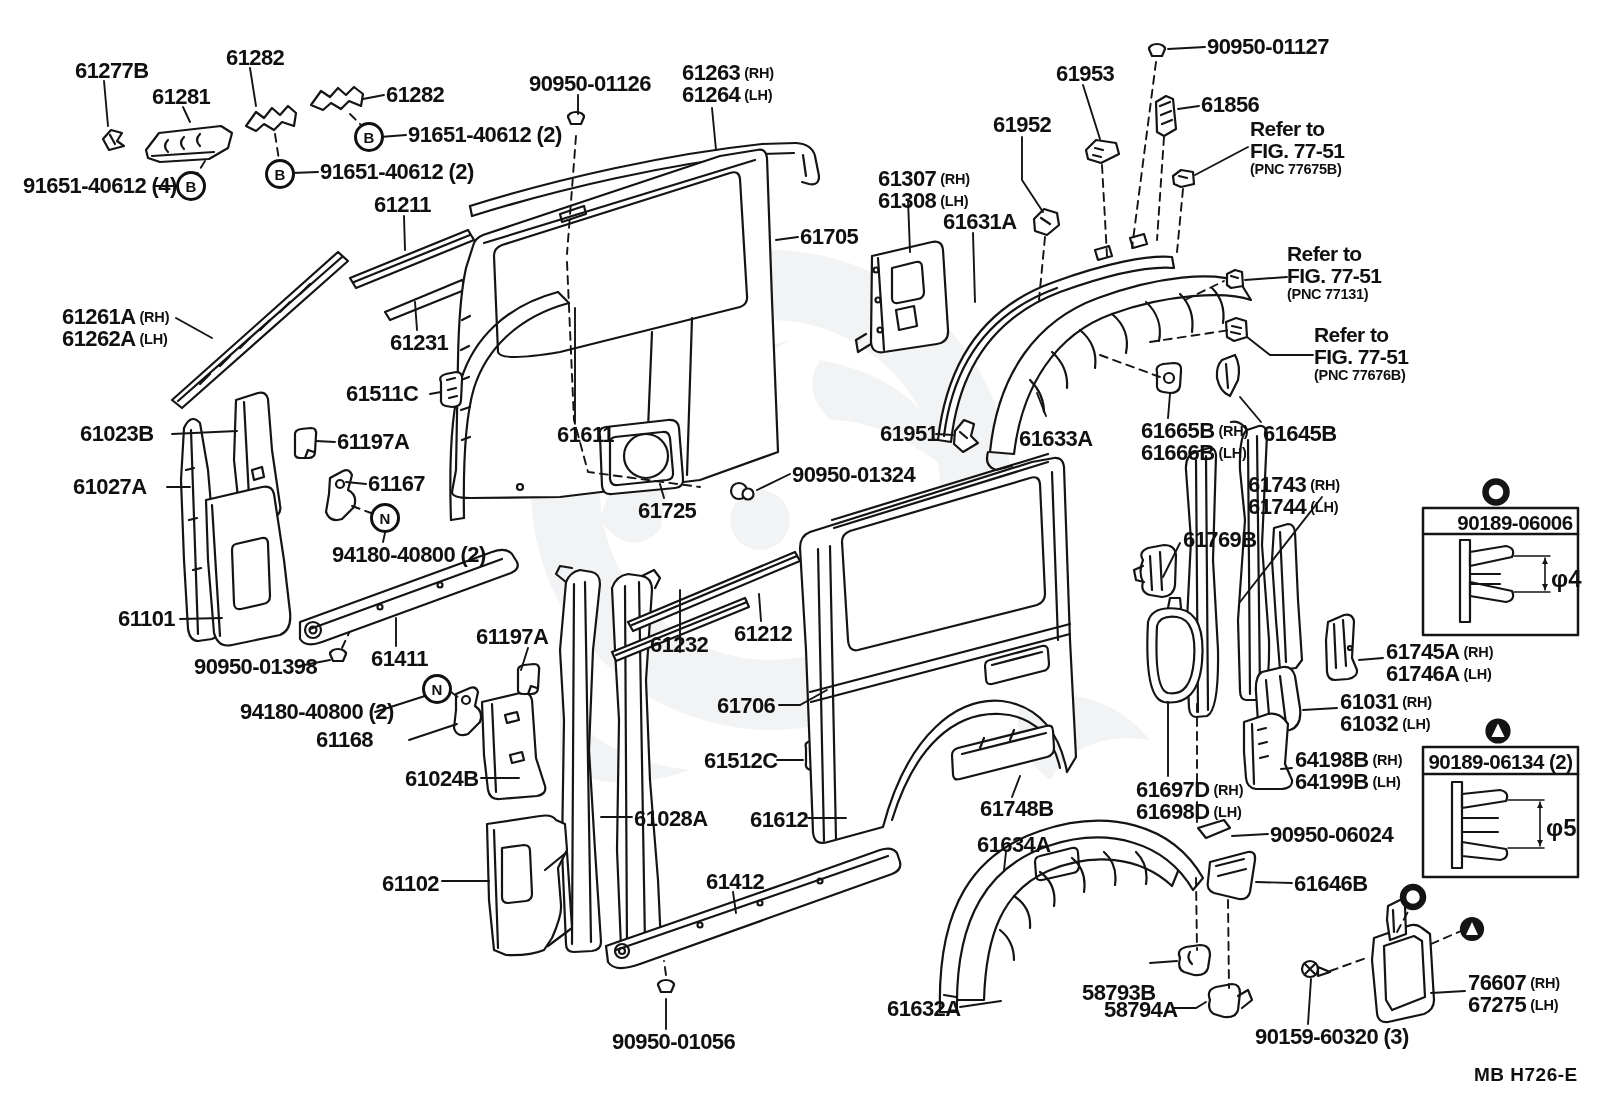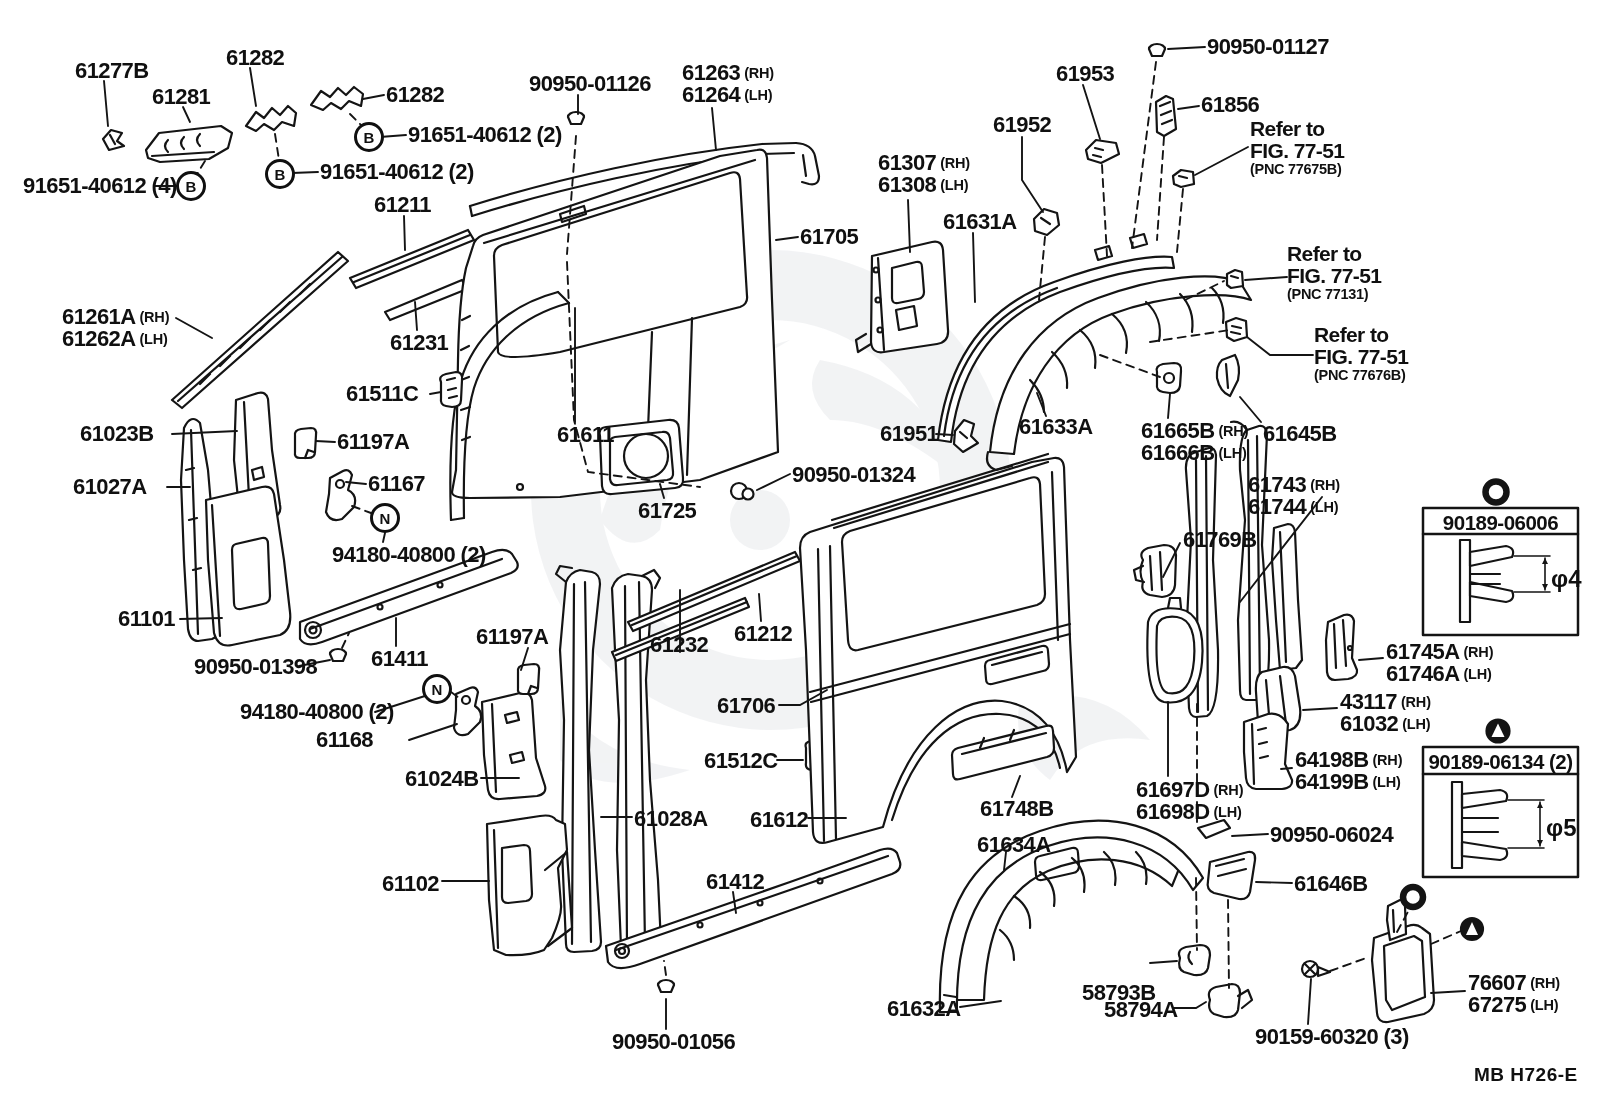--- a/index.html
+++ b/index.html
@@ -504,21 +504,21 @@
         <span>61263</span>
         <span class="sfx">(RH)</span>
       </div>
   <div class="row">
         <span>61264</span>
         <span class="sfx">(LH)</span>
       </div>
 </div>
 <div class="pl" style="left:374px;top:194px"><span>61211</span></div>
 <div class="pl" style="left:800px;top:226px"><span>61705</span></div>
-<div class="pl" style="left:878px;top:152px">
+<div class="pl" style="left:878px;top:168px">
   <div class="row">
         <span>61307</span>
         <span class="sfx">(RH)</span>
       </div>
   <div class="row">
         <span>61308</span>
         <span class="sfx">(LH)</span>
       </div>
 </div>
 <div class="pl" style="left:993px;top:114px"><span>61952</span></div>
@@ -555,21 +555,21 @@
 <div class="pl" style="left:346px;top:383px"><span>61511C</span></div>
 <div class="pl" style="left:80px;top:423px"><span>61023B</span></div>
 <div class="pl" style="left:337px;top:431px"><span>61197A</span></div>
 <div class="pl" style="left:557px;top:424px"><span>61611</span></div>
 <div class="pl" style="left:73px;top:476px"><span>61027A</span></div>
 <div class="pl" style="left:368px;top:473px"><span>61167</span></div>
 <div class="pl" style="left:332px;top:544px"><span>94180-40800 (2)</span></div>
 <div class="pl" style="left:792px;top:464px"><span>90950-01324</span></div>
 <div class="pl" style="left:638px;top:500px"><span>61725</span></div>
 <div class="pl" style="left:880px;top:423px"><span>61951</span></div>
-<div class="pl" style="left:1019px;top:416px"><span>61633A</span></div>
+<div class="pl" style="left:1019px;top:428px"><span>61633A</span></div>
 <div class="pl" style="left:1141px;top:420px">
   <div class="row">
         <span>61665B</span>
         <span class="sfx">(RH)</span>
       </div>
   <div class="row">
         <span>61666B</span>
         <span class="sfx">(LH)</span>
       </div>
 </div>
@@ -601,21 +601,21 @@
         <span>61745A</span>
         <span class="sfx">(RH)</span>
       </div>
   <div class="row">
         <span>61746A</span>
         <span class="sfx">(LH)</span>
       </div>
 </div>
 <div class="pl" style="left:1340px;top:691px">
   <div class="row">
-        <span>43117</span>
+        <span>61031</span>
         <span class="sfx">(RH)</span>
       </div>
   <div class="row">
         <span>61032</span>
         <span class="sfx">(LH)</span>
       </div>
 </div>
 <div class="pl" style="left:1295px;top:749px">
   <div class="row">
         <span>64198B</span>
@@ -659,20 +659,20 @@
         <span class="sfx">(LH)</span>
       </div>
 </div>
 
 <div class="circ" style="left:354px;top:122px">B</div>
 <div class="circ" style="left:265px;top:159px">B</div>
 <div class="circ" style="left:176px;top:171px">B</div>
 <div class="circ" style="left:370px;top:503px">N</div>
 <div class="circ" style="left:422px;top:674px">N</div>
 
-<div class="boxtitle" style="left:1423px;top:511px;width:155px">90189-06006</div>
+<div class="boxtitle" style="left:1423px;top:511px;width:184px">90189-06006</div>
 <div class="dim" style="left:1551px;top:565px">φ4</div>
 <div class="boxtitle" style="left:1423px;top:750px;width:155px">90189-06134 (2)</div>
 <div class="dim" style="left:1546px;top:814px">φ5</div>
 
 <div class="pl footer" style="left:1474px;top:1064px">MB  H726-E</div>
 
 </div>
 
 </body></html>

